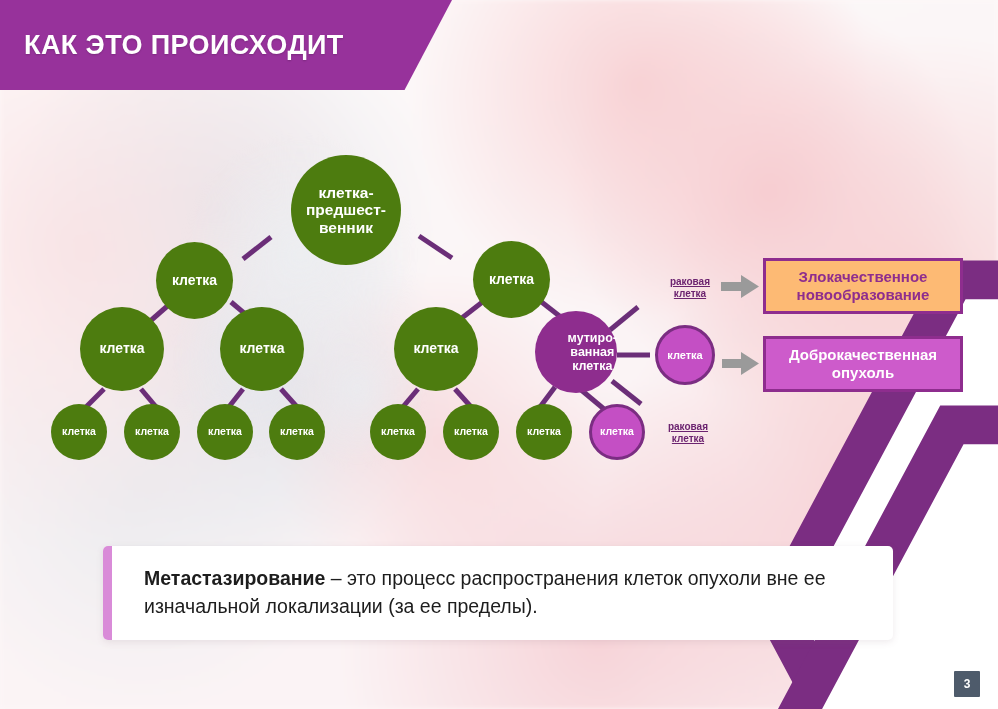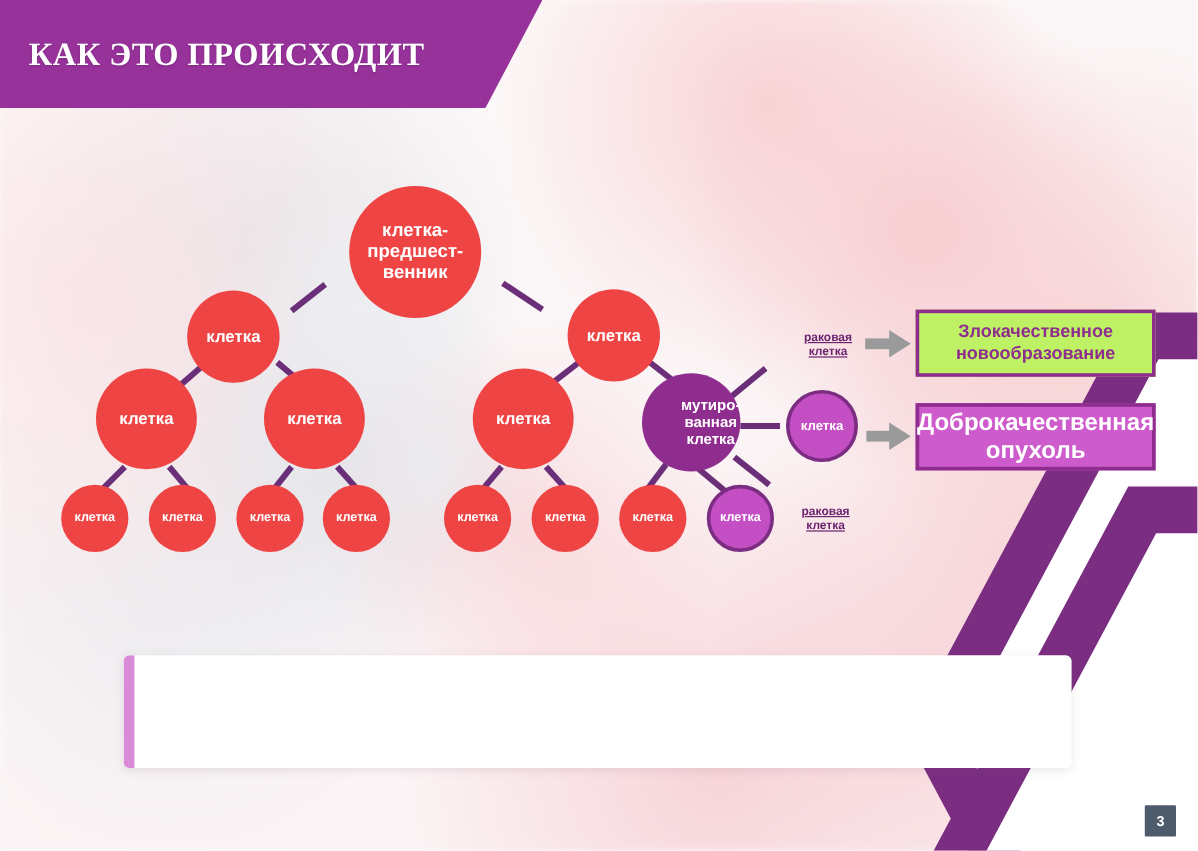--- a/index.html
+++ b/index.html
@@ -57,21 +57,20 @@
   .header-banner {
     position: absolute;
     left: 0;
     top: 0;
     width: 452px;
     height: 90px;
     background: #97329B;
     clip-path: polygon(0 0, 100% 0, 89.5% 100%, 0 100%);
     display: flex;
     align-items: center;
-    font-family: Liberation Serif, serif;
   }
   .header-title {
     color: #ffffff;
     font-size: 27px;
     font-weight: bold;
     letter-spacing: 0.4px;
     margin-left: 24px;
     text-shadow: 0 1px 2px rgba(0,0,0,0.18);
     white-space: nowrap;
   }
@@ -99,21 +98,21 @@
     display: flex;
     align-items: center;
     justify-content: center;
     text-align: center;
     color: #ffffff;
     font-weight: bold;
     line-height: 1.12;
     box-sizing: border-box;
     user-select: none;
   }
-  .node.light   { background: #ef4444; }
+  .node.light   { background: #4d7c0f; }
   .node.deep    { background: #C44FC4; border: 3px solid #7B2D82; }
   .node.dark    { background: #8E2D8E; }
 
   .node-root  { width: 110px; height: 110px; font-size: 15.5px; }
   .node-lg    { width: 77px;  height: 77px;  font-size: 14px;  }
   .node-md    { width: 84px;  height: 84px;  font-size: 14px;  }
   .node-sm    { width: 56px;  height: 56px;  font-size: 10.5px;}
   .node-mut   { width: 82px;  height: 82px;  font-size: 12.5px;}
   .node-side  { width: 60px;  height: 60px;  font-size: 11px;  }
 
@@ -145,31 +144,31 @@
     align-items: center;
     justify-content: center;
     text-align: center;
     font-weight: bold;
     line-height: 1.22;
     box-sizing: border-box;
     padding: 4px 8px;
   }
   .outcome-malignant {
     left: 763px; top: 258px; width: 200px; height: 56px;
-    background: #bef264;
+    background: #fdba74;
     border: 3px solid #8E2D8E;
     color: #8E2D8E;
     font-size: 15px;
   }
   .outcome-benign {
     left: 763px; top: 336px; width: 200px; height: 56px;
     background: #CD5BCB;
     border: 3px solid #8E2D8E;
     color: #ffffff;
-    font-size: 20px;
+    font-size: 15px;
   }
 
   
   .caption-card {
     position: absolute;
     left: 103px;
     top: 546px;
     width: 790px;
     height: 94px;
     background: #ffffff;
@@ -343,17 +342,20 @@
 новообразование</span>
     </div>
     <div class="outcome-box outcome-benign">
       <span style="white-space:pre-line">Доброкачественная
 опухоль</span>
     </div>
   </div>
 
   <div class="caption-card">
     <div class="caption-accent"></div>
+    <div class="caption-text">
+      <b>Метастазирование</b><span> – это процесс распространения клеток опухоли вне ее изначальной локализации (за ее пределы).</span>
+    </div>
   </div>
 
   <div class="page-number">3</div>
 
 </div>
 
 </body></html>

